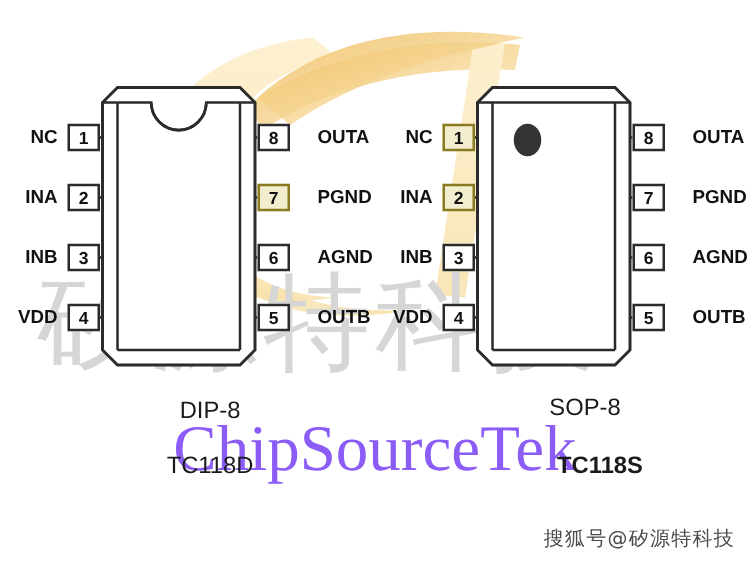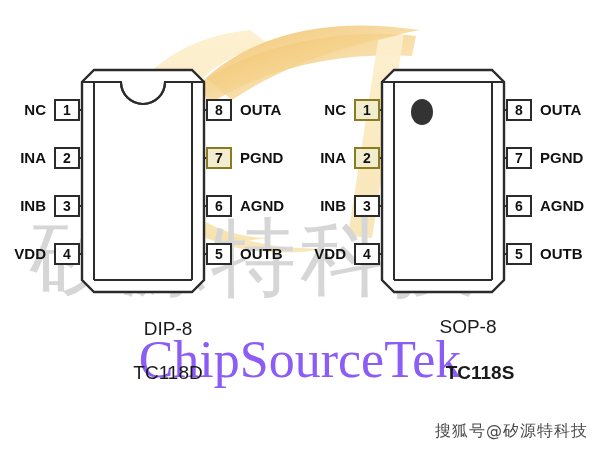--- a/index.html
+++ b/index.html
@@ -91,21 +91,21 @@
   }
   .pin-label {
     position: absolute;
     font-size: 15px;
     font-weight: 700;
     color: #111;
     line-height: 22px;
     white-space: nowrap;
   }
   .pin-label.left  { text-align: right; width: 54px; }
-  .pin-label.right { text-align: left;  width: 70px; }
+  .pin-label.right { text-align: left;  width: 70px; margin-left: 14px; }
 
   .pkg-caption {
     position: absolute;
     width: 220px;
     text-align: center;
     font-size: 19px;
     color: #1a1a1a;
     white-space: nowrap;
   }
   #cap-dip-1 { left: 58px;  top: 318px; }

